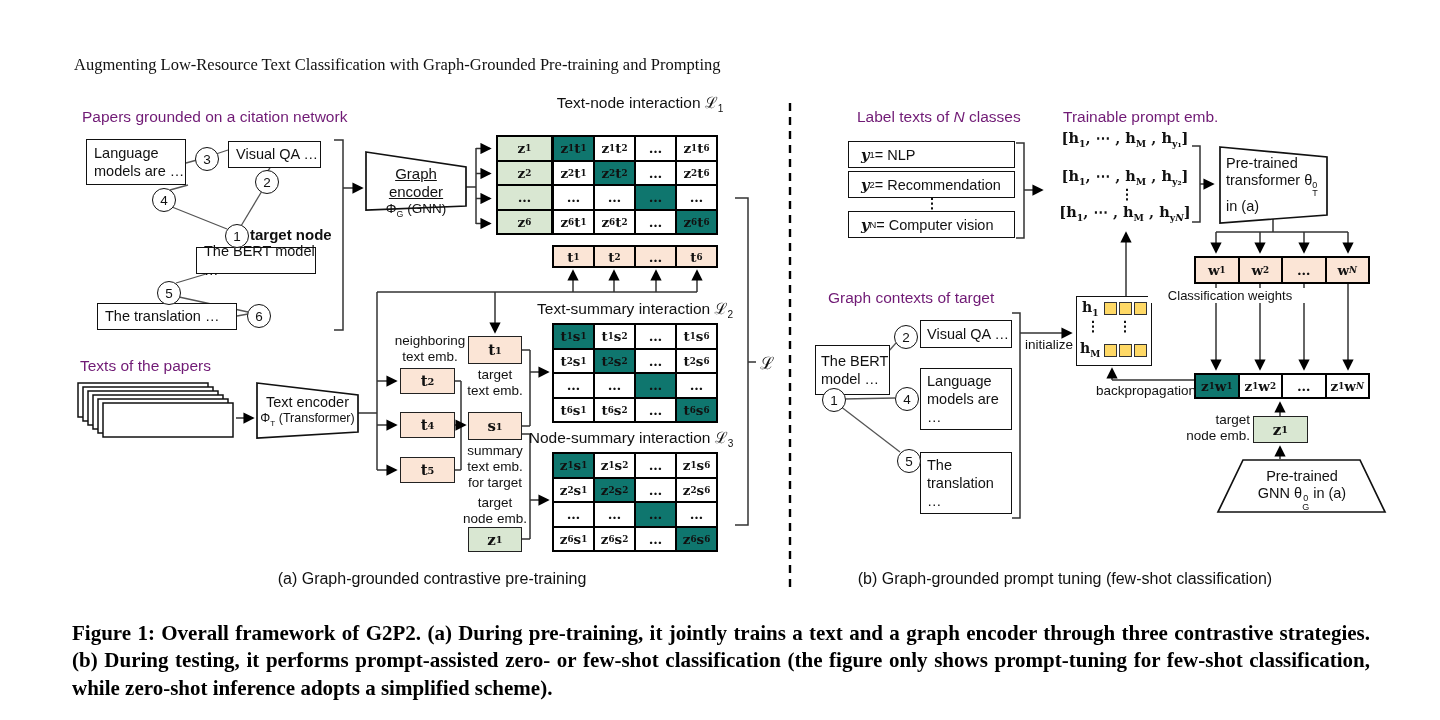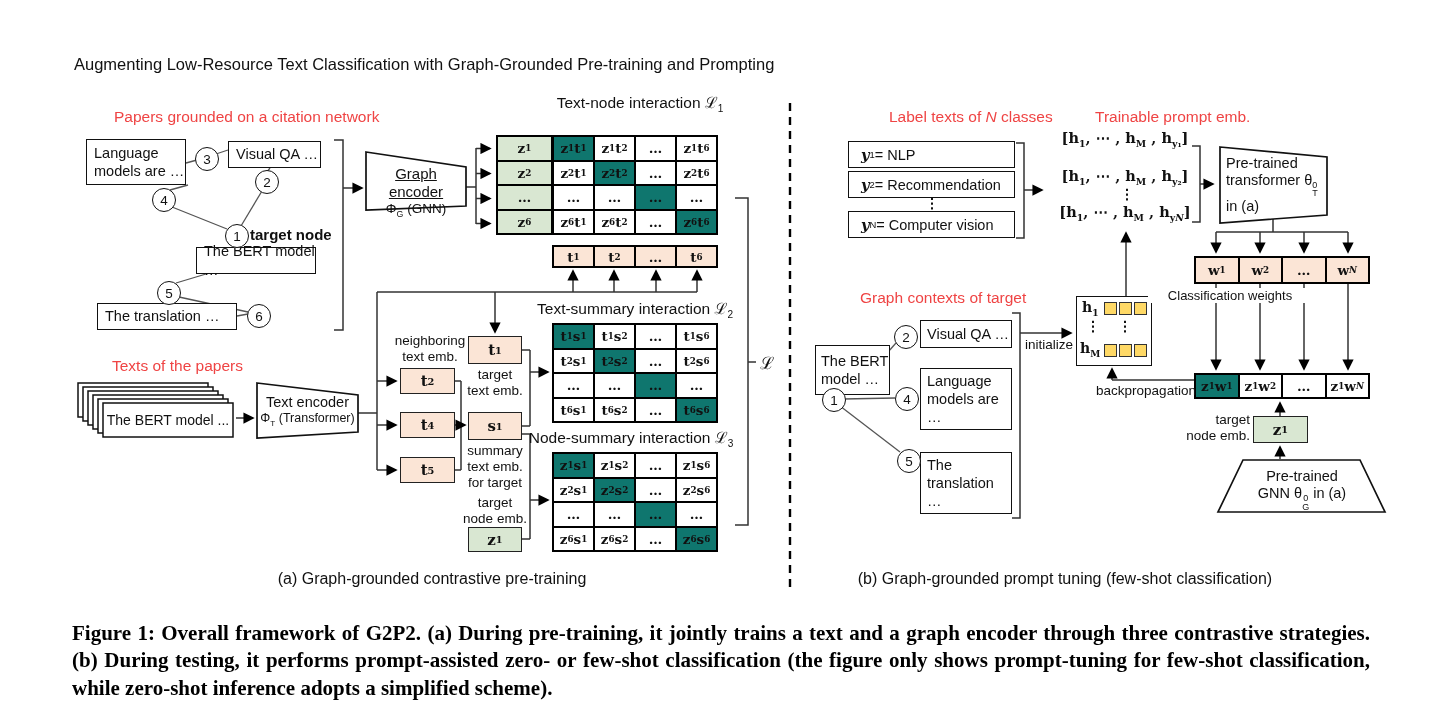--- a/index.html
+++ b/index.html
@@ -1,21 +1,21 @@
 <!DOCTYPE html>
 <html><head>
 <meta charset="utf-8">
 <style>
   html,body{margin:0;padding:0;background:#fff;}
   .page{position:relative;width:1440px;height:720px;background:#ffffff;overflow:hidden;
         font-family:"Liberation Sans",sans-serif;color:#111;}
   .abs{position:absolute;}
   svg.overlay{position:absolute;left:0;top:0;width:1440px;height:720px;pointer-events:none;}
-  .h-serif{font-family:Liberation Sans, sans-serif;font-size:16.5px;}
-  .lbl{position:absolute;font-size:15.5px;color:#ef4444;white-space:nowrap;margin-left:32px;}
+  .h-serif{font-family:Liberation Serif, serif;font-size:16.5px;}
+  .lbl{position:absolute;font-size:15.5px;color:#701a75;white-space:nowrap;}
   .small{font-size:13.5px;line-height:1.18;text-align:center;white-space:nowrap;}
   .box{position:absolute;background:#fff;border:1.6px solid #111;display:flex;flex-direction:column;
        justify-content:center;font-size:14.5px;line-height:1.25;padding-left:7px;box-sizing:border-box;}
   .circ{position:absolute;width:22px;height:22px;border:1.6px solid #111;border-radius:50%;background:#fff;
         display:flex;align-items:center;justify-content:center;font-size:13.5px;z-index:3;}
   .chip{position:absolute;border:1.8px solid #222;background:#fbe5d6;display:flex;align-items:center;
         justify-content:center;font-family:"DejaVu Serif",serif;font-weight:700;font-size:15px;box-sizing:border-box;}
   .chip.green{background:#d9e7d2;}
   .mtable{position:absolute;display:grid;border:1.5px solid #000;background:#fff;box-sizing:border-box;}
   .tcell{border:1px solid #000;display:flex;align-items:center;justify-content:center;
@@ -193,21 +193,20 @@
       <div class="tcell hl">z<sub>6</sub>t<sub>6</sub></div>
     </div>
   <div class="mtable fill-orange" style="left: 552px; top: 245px; width: 166px; height: 23px; grid-template-columns: repeat(4, 1fr);">
       <div class="tcell">t<sub>1</sub></div>
       <div class="tcell">t<sub>2</sub></div>
       <div class="tcell">…</div>
       <div class="tcell">t<sub>6</sub></div>
     </div>
 
   <div class="lbl" style="left:80px;top:357px;">Texts of the papers</div>
-  <div class="abs" style="left:103px;top:403px;width:130px;height:34px;display:flex;align-items:center;justify-content:center;font-size:14px;">The BERT model ...</div>
 
   <div class="trap-text" style="left:257px;top:394px;width:101px;">
     <div style="font-size:14.5px;">Text encoder</div>
     <div style="font-size:12.5px;">Φ<sub>T</sub> (Transformer)</div>
   </div>
 
   <div class="abs small" style="left:382px;top:333px;width:96px;">neighboring<br>text emb.</div>
   <div class="chip" style="left:400px;top:368px;width:55px;height:26px;">t<sub>2</sub></div>
   <div class="chip" style="left:400px;top:412px;width:55px;height:26px;">t<sub>4</sub></div>
   <div class="chip" style="left:400px;top:457px;width:55px;height:26px;">t<sub>5</sub></div>

